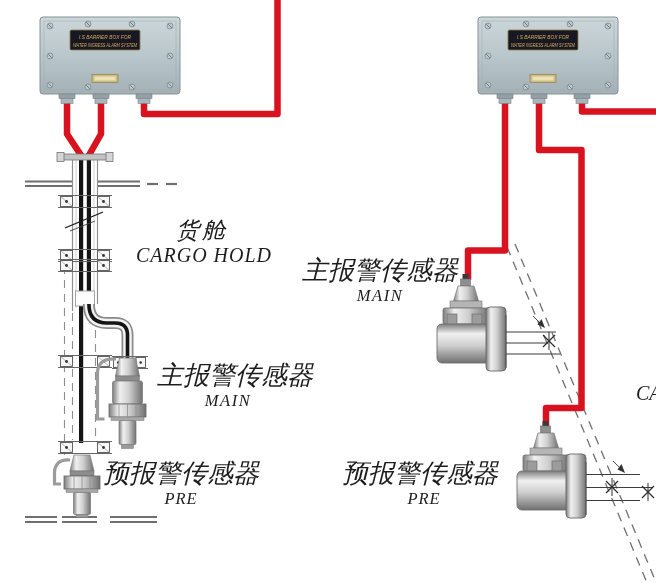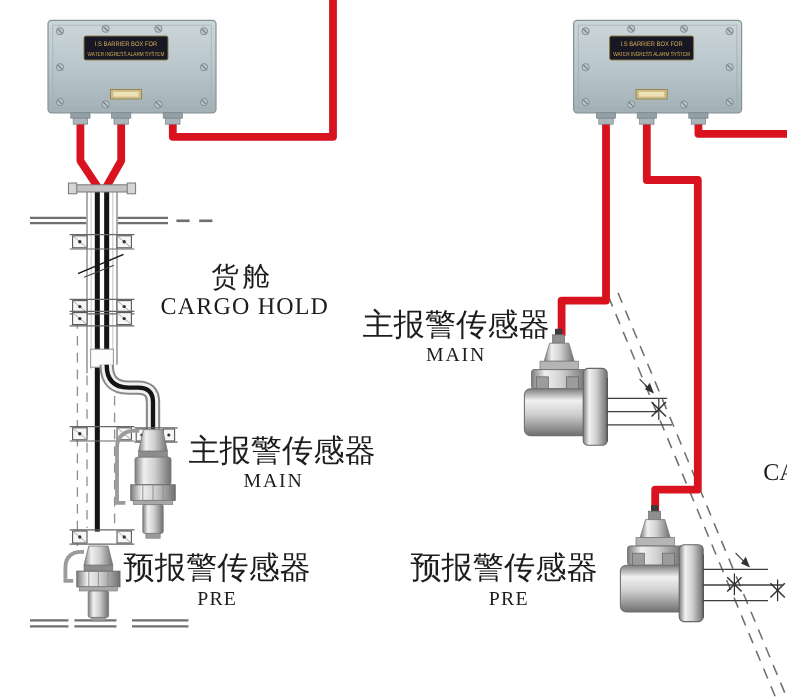--- a/index.html
+++ b/index.html
@@ -1,16 +1,16 @@
 <!DOCTYPE html>
 <html><head>
 <meta charset="utf-8">
 <style>
   html,body{margin:0;padding:0;background:#fff;}
-  .stage{position:relative;width:656px;height:583px;background:#ffffff;overflow:hidden;}
+  .stage{position:relative;width:656px;height:583px;background:#ffffff;overflow:hidden;font-style:italic;}
   svg{display:block;}
   text{font-family:"Liberation Serif","DejaVu Serif",serif;fill:#1d1d1d;}
   .plate-text{font-family:"Liberation Sans","DejaVu Sans",sans-serif;fill:#d3ac55;}
 </style>
 </head>
 <body>
 
 <div class="stage">
 <svg width="656" height="583" viewBox="0 0 656 583">
   <defs>

